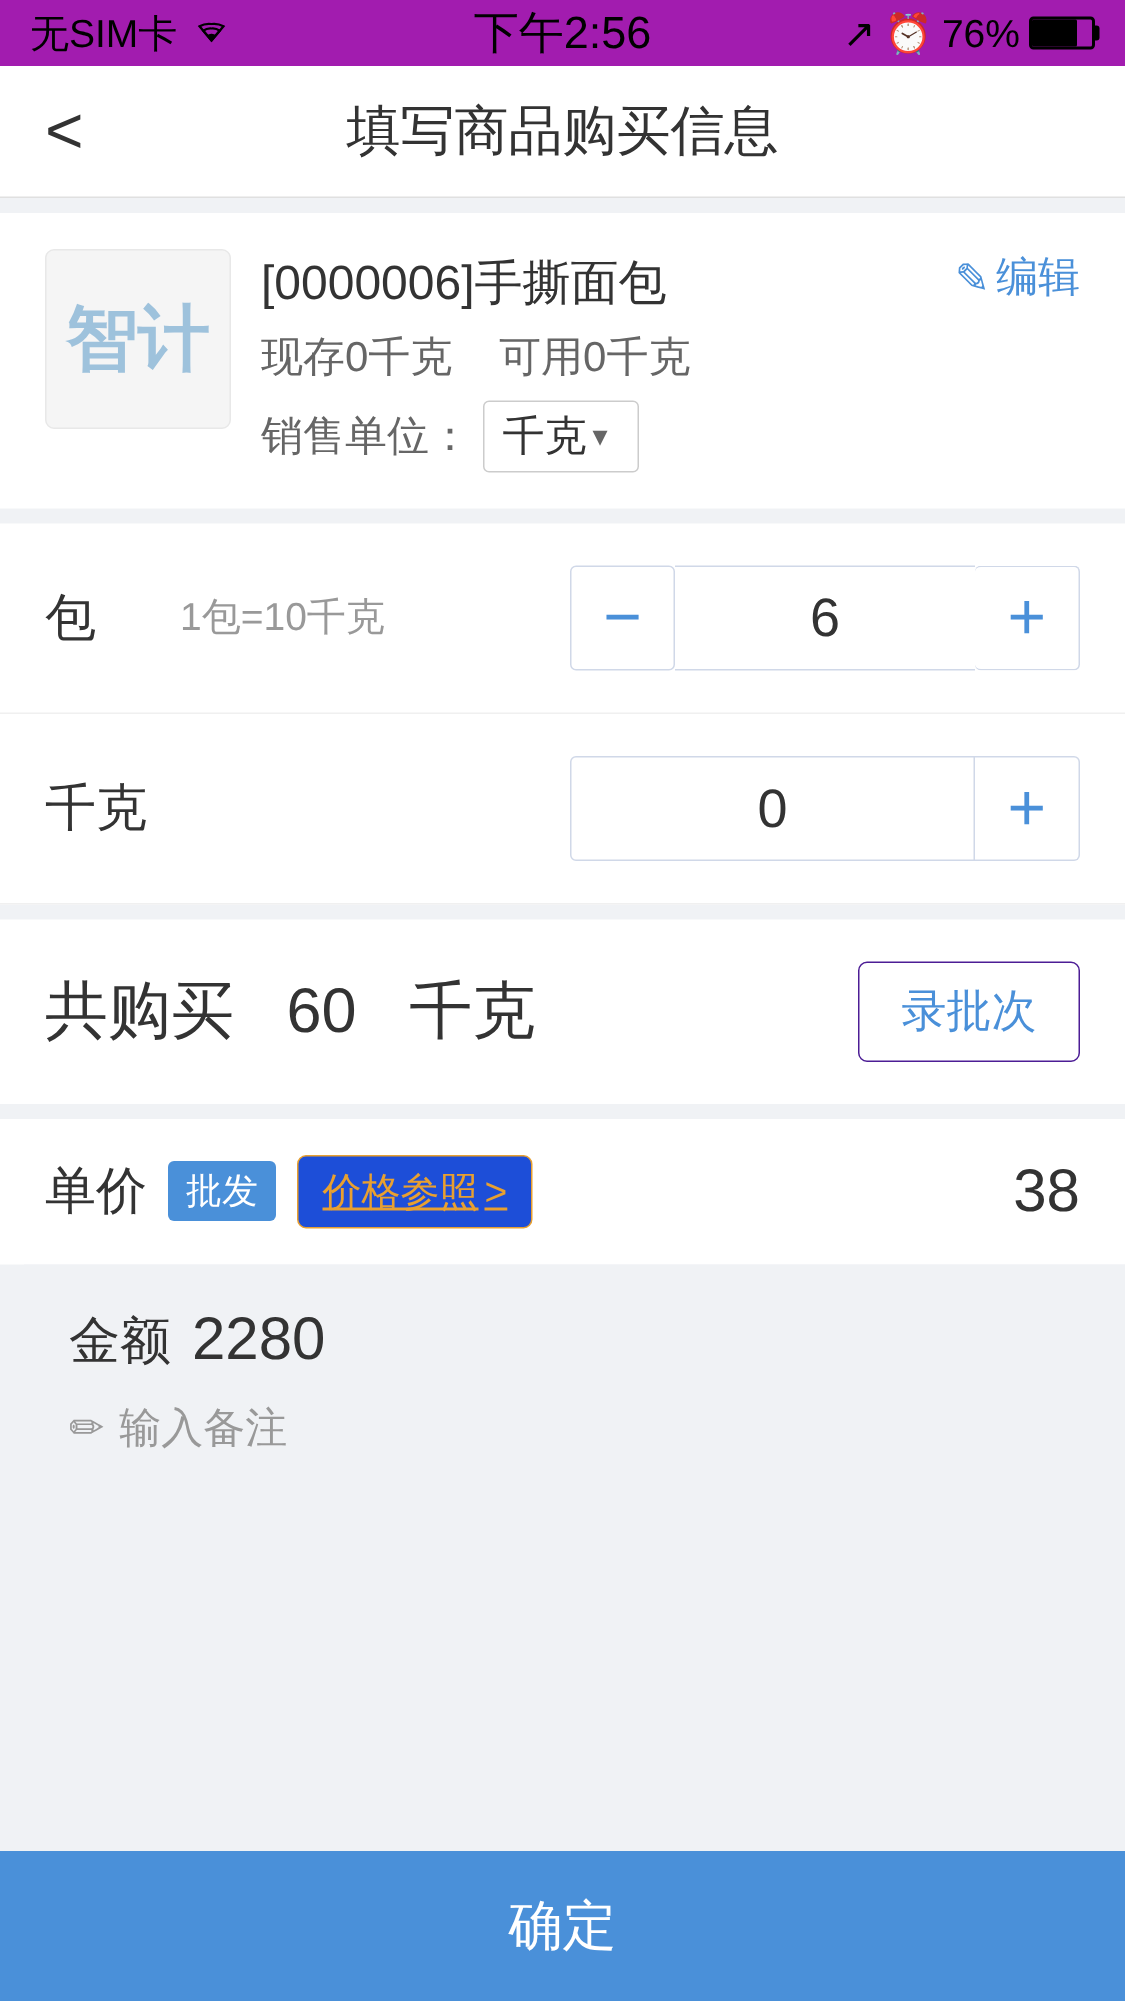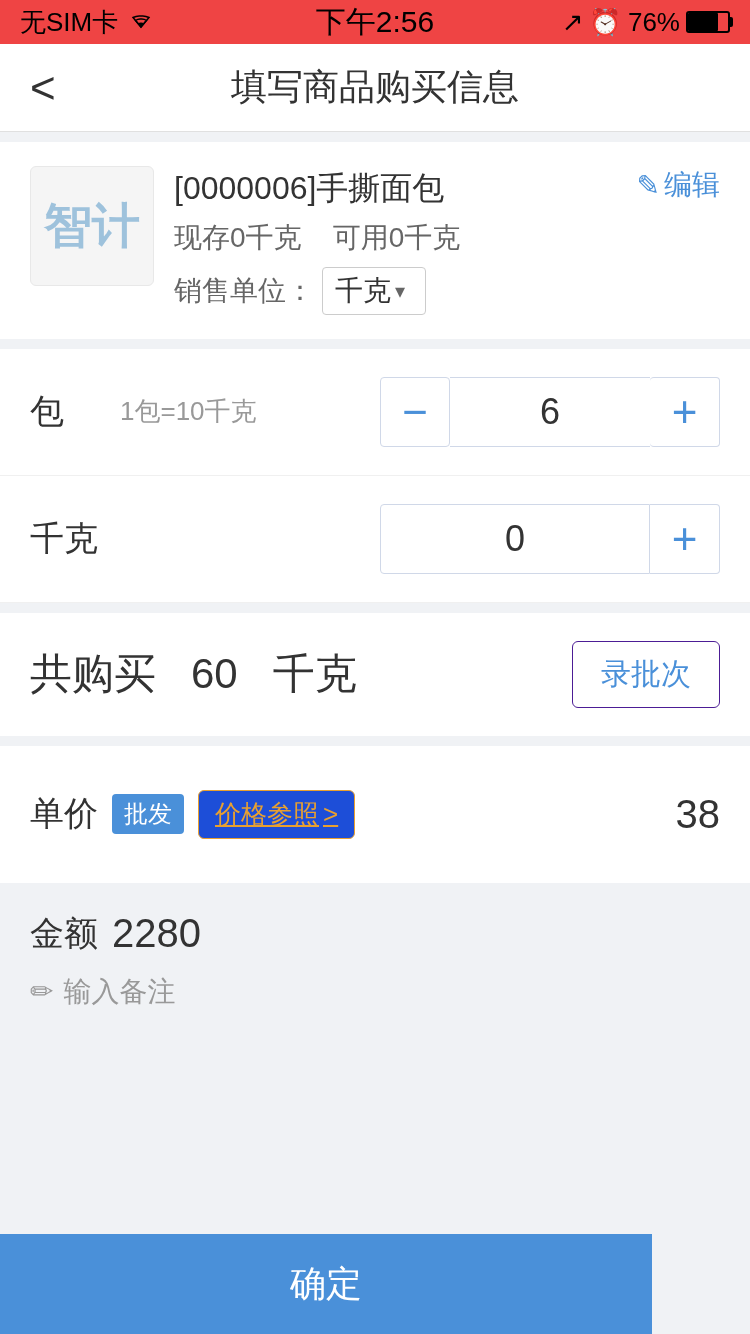--- a/index.html
+++ b/index.html
@@ -9,21 +9,21 @@
       min-height: 1334px;
       font-family: -apple-system, 'PingFang SC', 'Helvetica Neue', Arial, sans-serif;
       background: #f0f2f5;
       font-size: 32px;
       color: #333;
     }
     
     .status-bar {
       width: 750px;
       height: 44px;
-      background: #ef4444;
+      background: #a21caf;
       display: flex;
       align-items: center;
       justify-content: space-between;
       padding: 0 20px;
       font-size: 28px;
       color: #000;
     }
     .status-left {
       display: flex;
       align-items: center;
@@ -264,21 +264,21 @@
       font-size: 30px;
       color: #4a90d9;
       background: #fff;
       cursor: pointer;
     }
 
     
     .price-section {
       background: #fff;
       margin-top: 10px;
-      padding: 44px 30px;
+      padding: 24px 30px;
     }
     .price-row {
       display: flex;
       align-items: center;
       gap: 14px;
     }
     .price-label {
       font-size: 34px;
       color: #333;
       font-weight: 500;
@@ -307,20 +307,21 @@
       margin-left: auto;
       font-size: 40px;
       color: #333;
       font-weight: 400;
     }
 
     
     .amount-section {
       background: #f0f2f5;
       padding: 28px 30px 16px 30px;
+      margin-left: 16px;
     }
     .amount-row {
       display: flex;
       align-items: center;
       font-size: 40px;
       color: #333;
       font-weight: 500;
     }
     .amount-label {
       font-size: 34px;
@@ -341,21 +342,21 @@
 
     
     .empty-space {
       flex: 1;
       background: #f0f2f5;
       min-height: 300px;
     }
 
     
     .confirm-bar {
-      width: 652px;
+      width: 750px;
       height: 100px;
       background: #4a90d9;
       display: flex;
       align-items: center;
       justify-content: center;
       position: fixed;
       bottom: 0;
       left: 0;
     }
     .confirm-btn-text {

